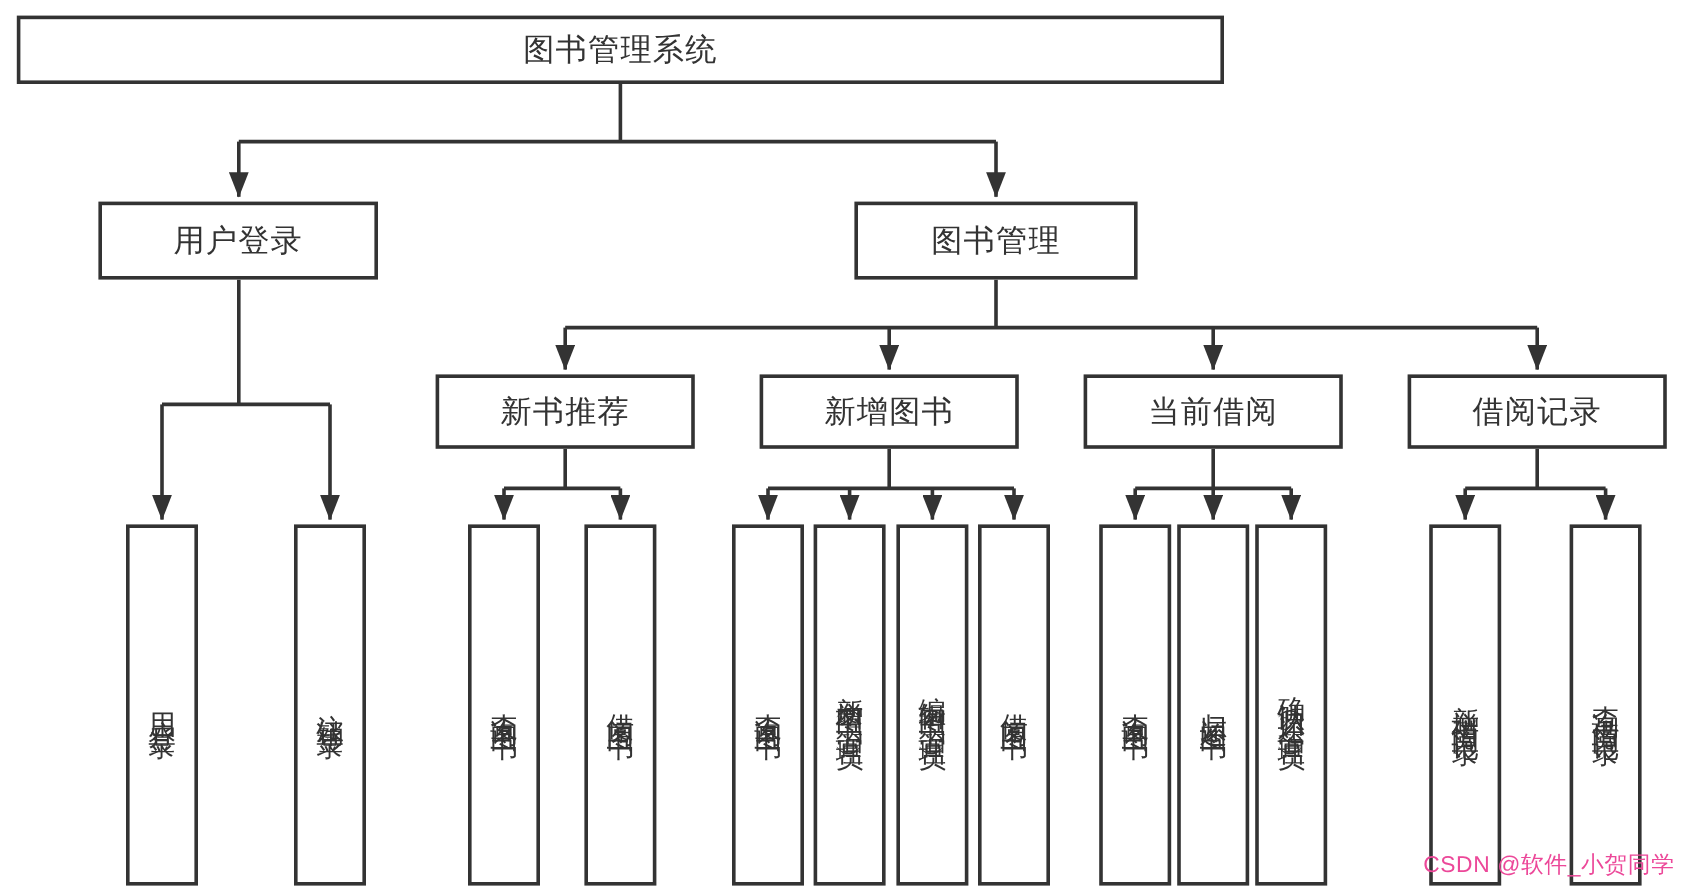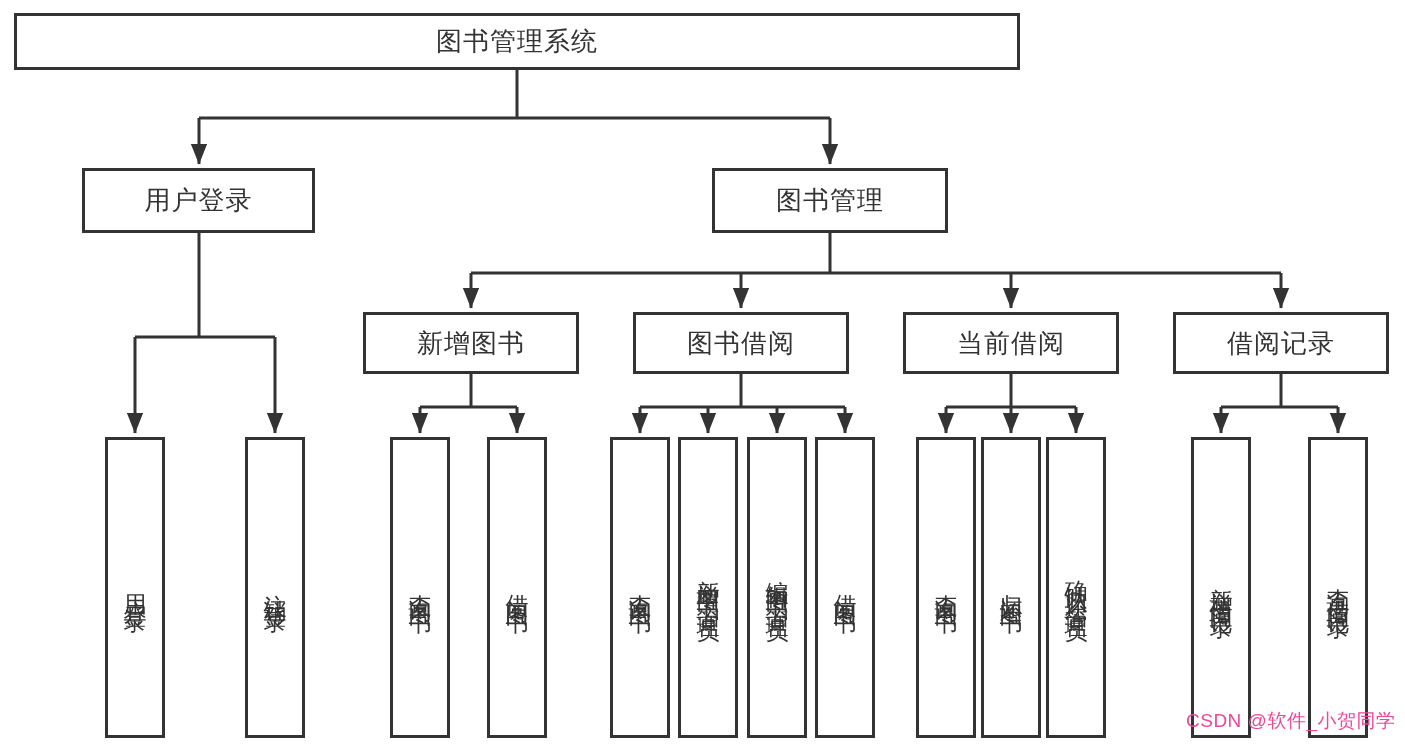--- a/index.html
+++ b/index.html
@@ -87,22 +87,22 @@
       <path d="M1221,407 V433" marker-end="url(#arrow)"></path>
       <path d="M1338,407 V433" marker-end="url(#arrow)"></path>
     </g>
   </svg>
 
   <div class="box h" style="left:14px;top:13px;width:1006px;height:57px">图书管理系统</div>
 
   <div class="box h" style="left:82px;top:168px;width:233px;height:65px">用户登录</div>
   <div class="box h" style="left:712px;top:168px;width:236px;height:65px">图书管理</div>
 
-  <div class="box h" style="left:363px;top:312px;width:216px;height:62px">新增图书</div>
-  <div class="box h" style="left:633px;top:312px;width:216px;height:62px">图书借阅</div>
+  <div class="box h" style="left:363px;top:312px;width:216px;height:62px">新书推荐</div>
+  <div class="box h" style="left:633px;top:312px;width:216px;height:62px">新增图书</div>
   <div class="box h" style="left:1173px;top:312px;width:216px;height:62px">借阅记录</div>
   <div class="box h" style="left:903px;top:312px;width:216px;height:62px">当前借阅</div>
 
   <div class="box v" style="left:105px;top:437px;width:60px;height:301px">用户登录</div>
   <div class="box v" style="left:245px;top:437px;width:60px;height:301px">注销登录</div>
 
   <div class="box v" style="left:390px;top:437px;width:60px;height:301px">查询图书</div>
   <div class="box v" style="left:487px;top:437px;width:60px;height:301px">借阅图书</div>
 
   <div class="box v" style="left:610px;top:437px;width:60px;height:301px">查询图书</div>

